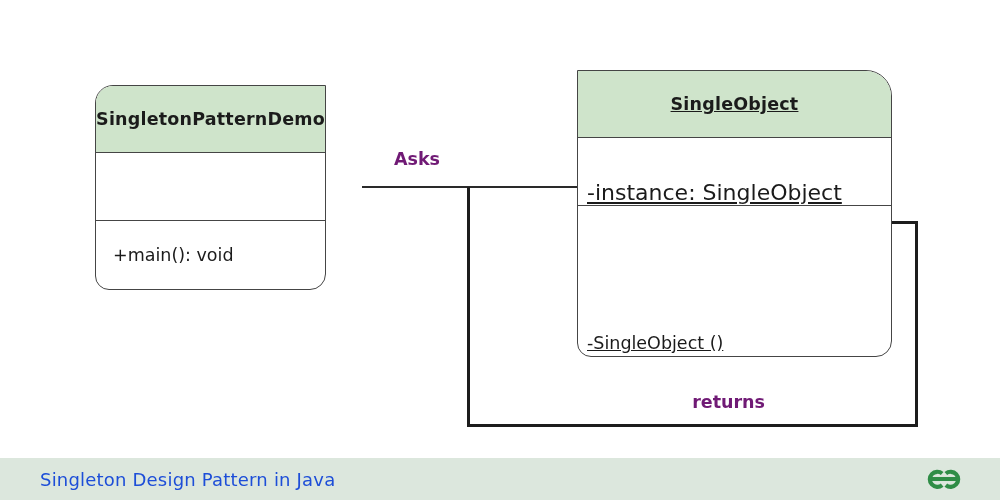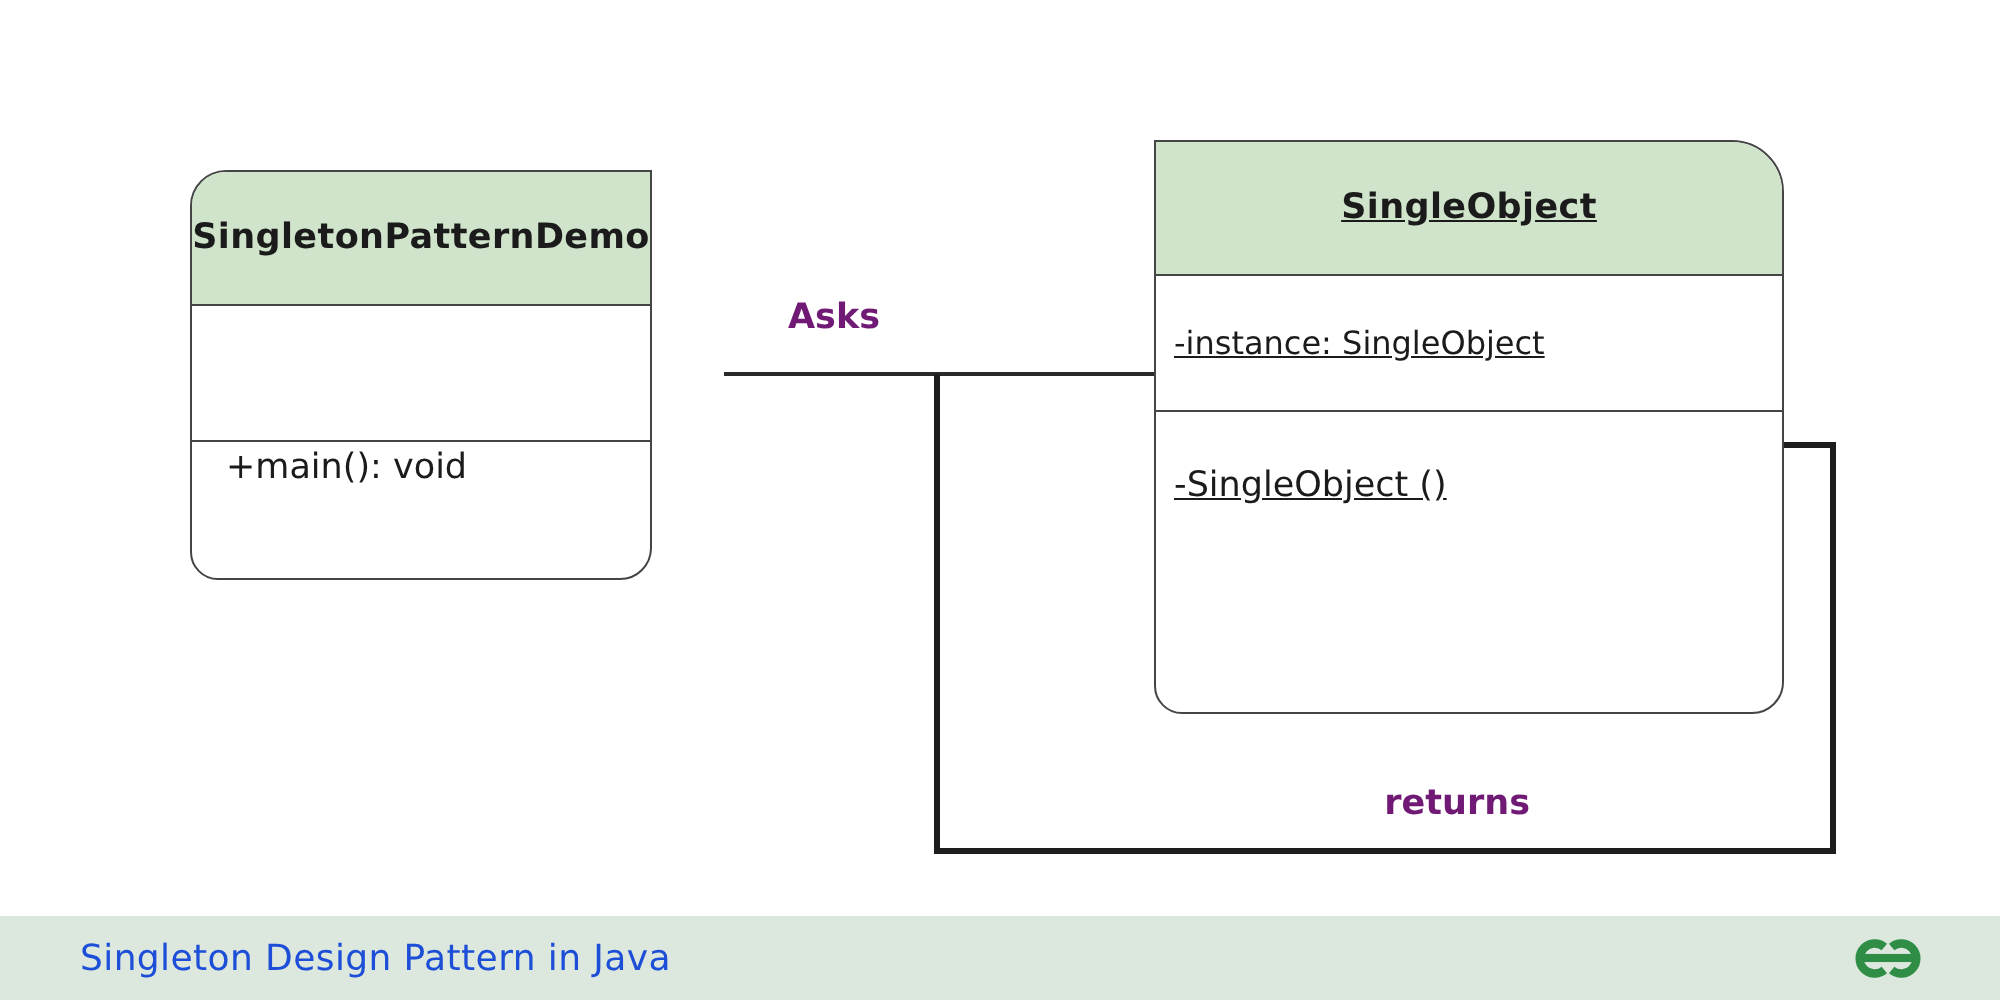--- a/index.html
+++ b/index.html
@@ -33,31 +33,31 @@
   .uml-header{
     flex:0 0 66px;
     background:#cfe4cb;
     border-bottom:1.5px solid #454545;
     display:flex;align-items:center;justify-content:center;
     font-weight:bold;font-size:17.5px;letter-spacing:0.2px;
   }
   .uml-attrs{
     flex:0 0 67px;
     border-bottom:1.5px solid #454545;
-    display:flex;align-items:center;
-    padding-left:9px;font-size:16px;
+    display:flex;align-items:flex-end;
+    padding-left:9px;font-size:22px;
   }
   .uml-box.left .uml-attrs{padding-left:17px;}
   .uml-methods{
     flex:1 1 auto;
-    display:flex;flex-direction:column;
+    display:flex;flex-direction:column;justify-content:center;
     padding-left:9px;font-size:17.5px;line-height:26px;
   }
   .uml-box.left .uml-methods{padding-left:17px;}
-  .uml-box.right .uml-methods{justify-content:space-between;padding-top:24px;}
+  .uml-box.right .uml-methods{justify-content:flex-end;padding-top:24px;}
 
   
   .seg{position:absolute;background:#1d1d1d;}
   .asks-line{left:362px;top:186px;width:215px;height:2px;background:#2a2a2a;}
   .ret-v-left {left:467px;top:187px;width:3px;height:240px;}
   .ret-bottom {left:467px;top:424px;width:451px;height:3px;}
   .ret-v-right{left:915px;top:221px;width:3px;height:206px;}
   .ret-attach {left:892px;top:221px;width:23px;height:3px;}
 
   .edge-label{

